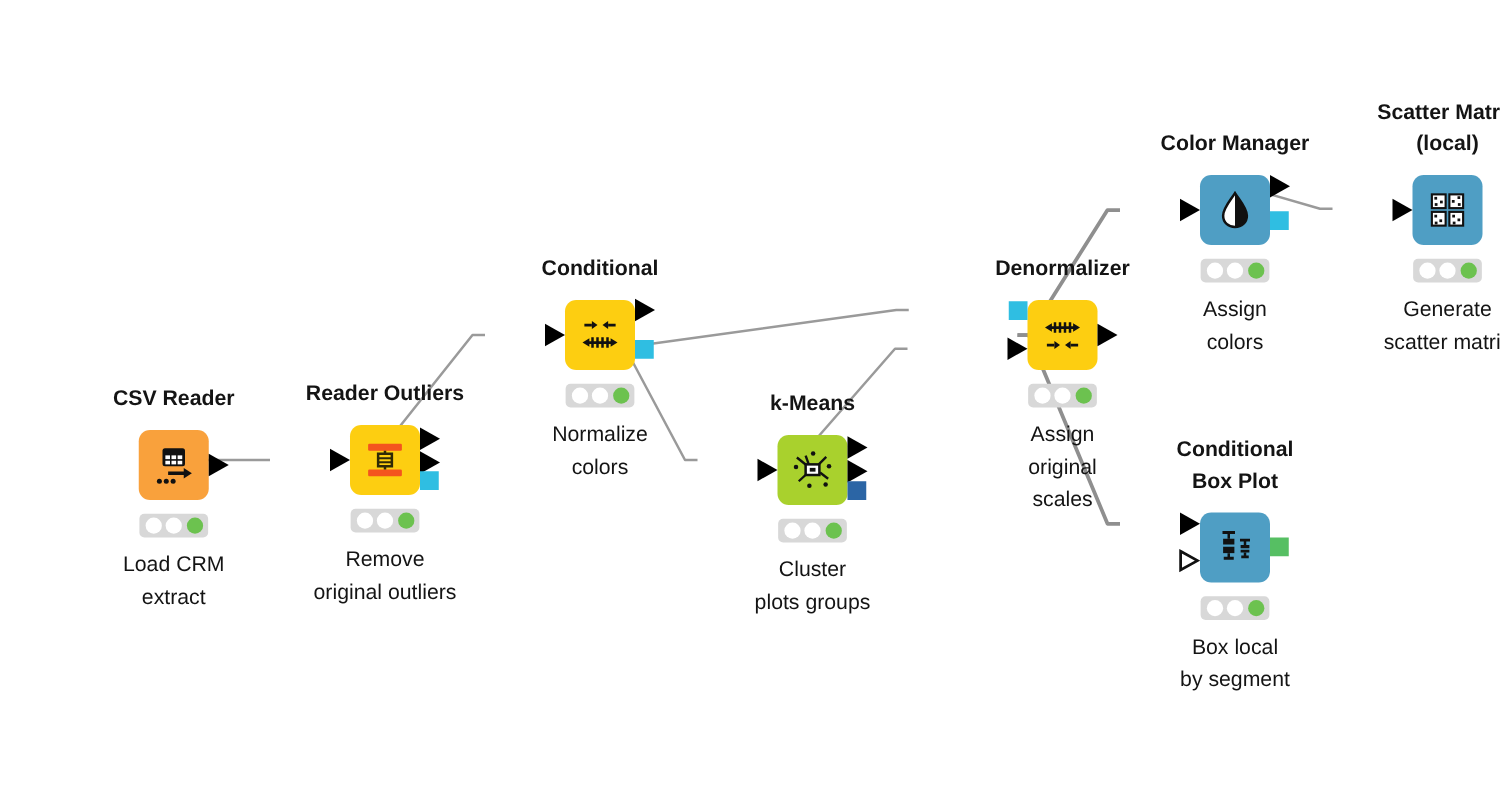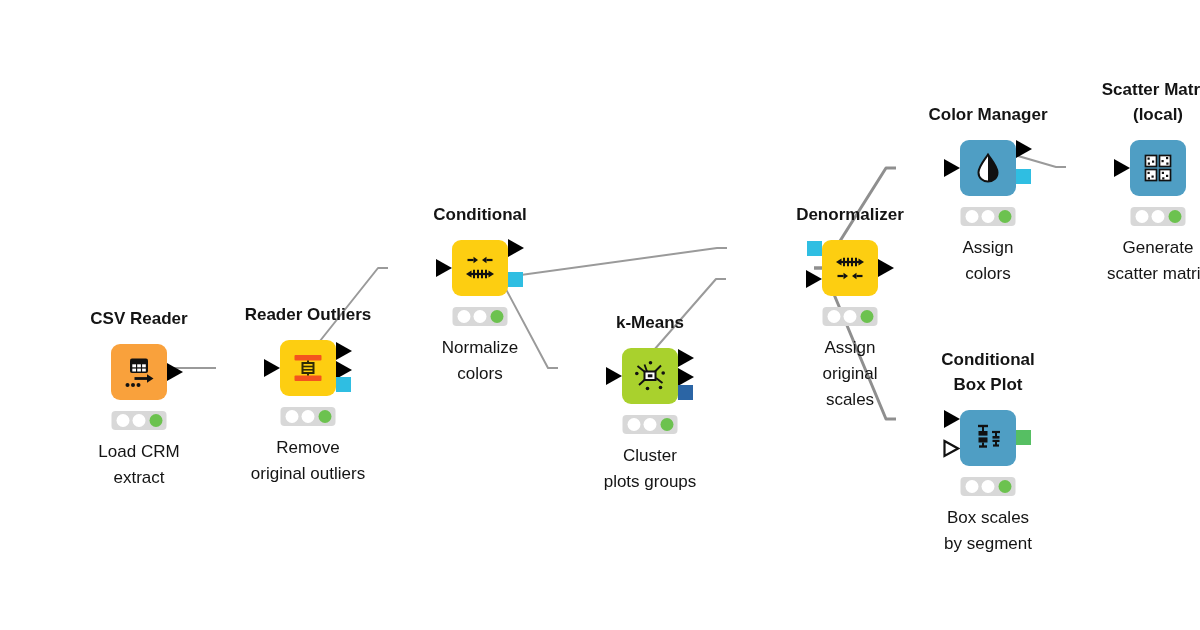--- a/index.html
+++ b/index.html
@@ -286,17 +286,17 @@
     <div class="tri in" style="top:0px"></div>
     <svg class="hollow" style="top:29px" width="17" height="19" viewBox="0 0 17 19">
       <polygon points="1.5,2 15,9.5 1.5,17" fill="#fff" stroke="#111" stroke-width="2.2"></polygon>
     </svg>
     <div class="sqport out" style="top: 20px; background: rgb(86, 191, 99);"></div>
     <div class="traffic">
       <i class="light off"></i>
       <i class="light off"></i>
       <i class="light on"></i>
     </div>
-    <div class="annotation">Box scales
+    <div class="annotation">Box local
 by segment</div>
   </div>
 
 </div>
 
 </body></html>

